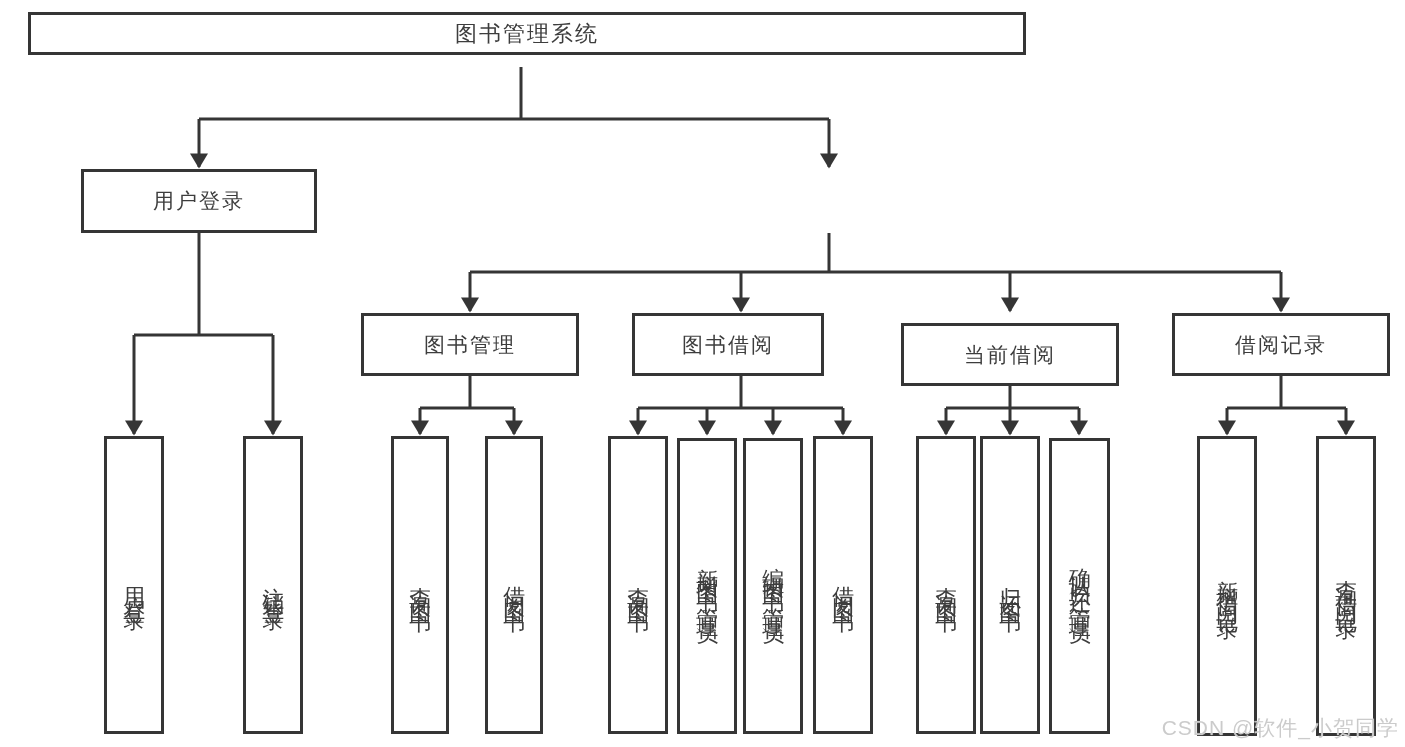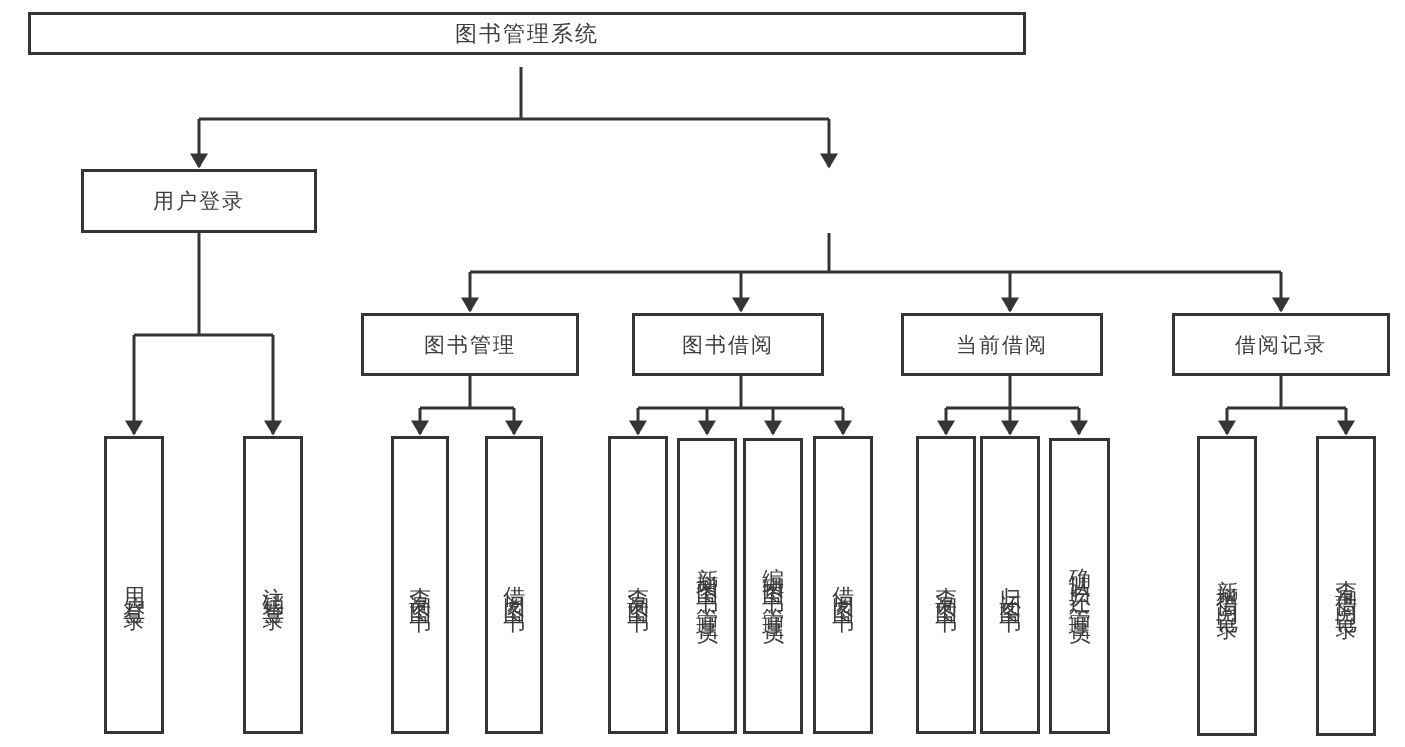--- a/index.html
+++ b/index.html
@@ -94,21 +94,21 @@
   <div class="hbox" style="left:81px;top:169px;width:236px;height:64px">
     <span>用户登录</span>
   </div>
 
   <div class="hbox" style="left:361px;top:313px;width:218px;height:63px">
     <span>图书管理</span>
   </div>
   <div class="hbox" style="left:632px;top:313px;width:192px;height:63px">
     <span>图书借阅</span>
   </div>
-  <div class="hbox" style="left:901px;top:313px;width:202px;height:63px">
+  <div class="hbox" style="left:901px;top:323px;width:218px;height:63px">
     <span>当前借阅</span>
   </div>
   <div class="hbox" style="left:1172px;top:313px;width:218px;height:63px">
     <span>借阅记录</span>
   </div>
 
   <div class="vbox" style="left:104px;top:436px;width:60px;height:298px">
     <span>用户登录</span>
   </div>
   <div class="vbox" style="left:243px;top:436px;width:60px;height:298px">
@@ -145,14 +145,15 @@
     <span>确认归还（管理员）</span>
   </div>
 
   <div class="vbox" style="left:1197px;top:436px;width:60px;height:300px">
     <span>新增借阅记录</span>
   </div>
   <div class="vbox" style="left:1316px;top:436px;width:60px;height:300px">
     <span>查询借阅记录</span>
   </div>
 
+  <div class="watermark">CSDN @软件_小贺同学</div>
 
 </div>
 
 </body></html>

